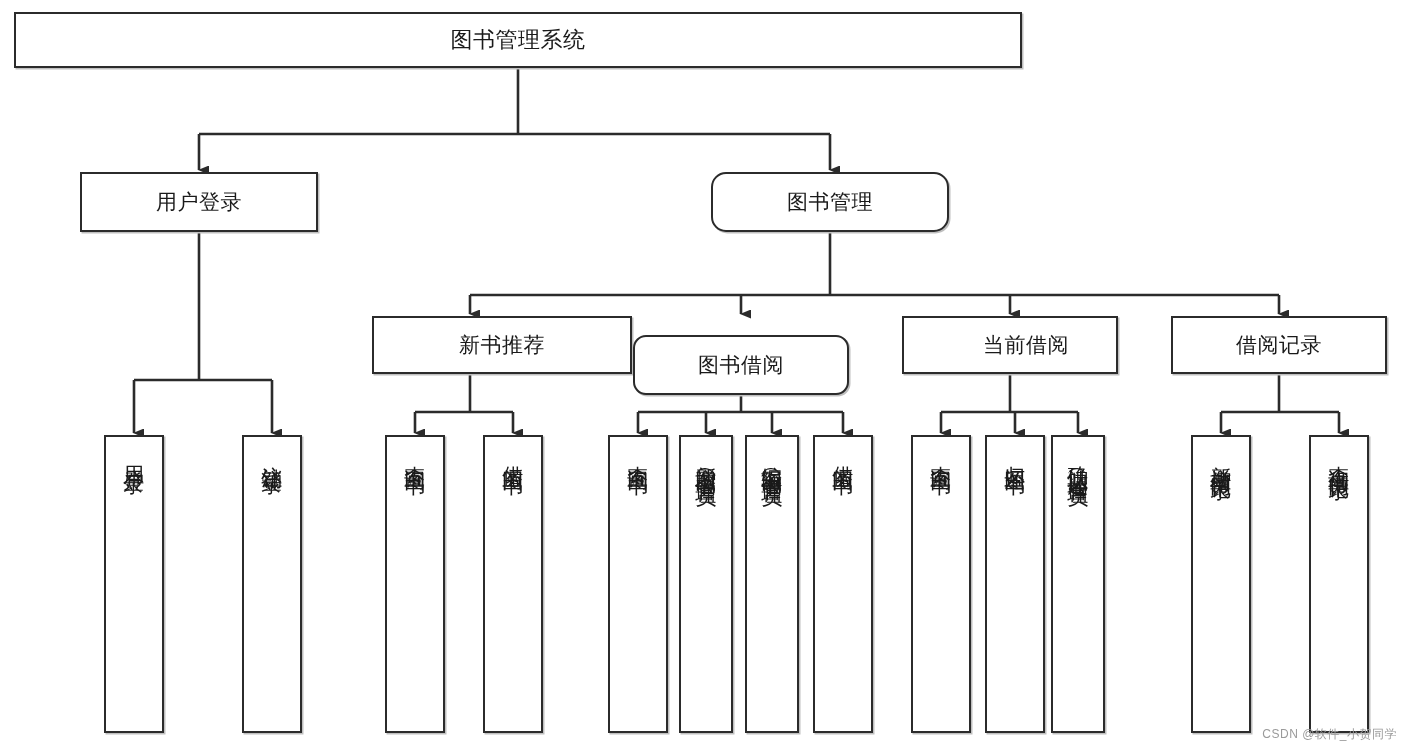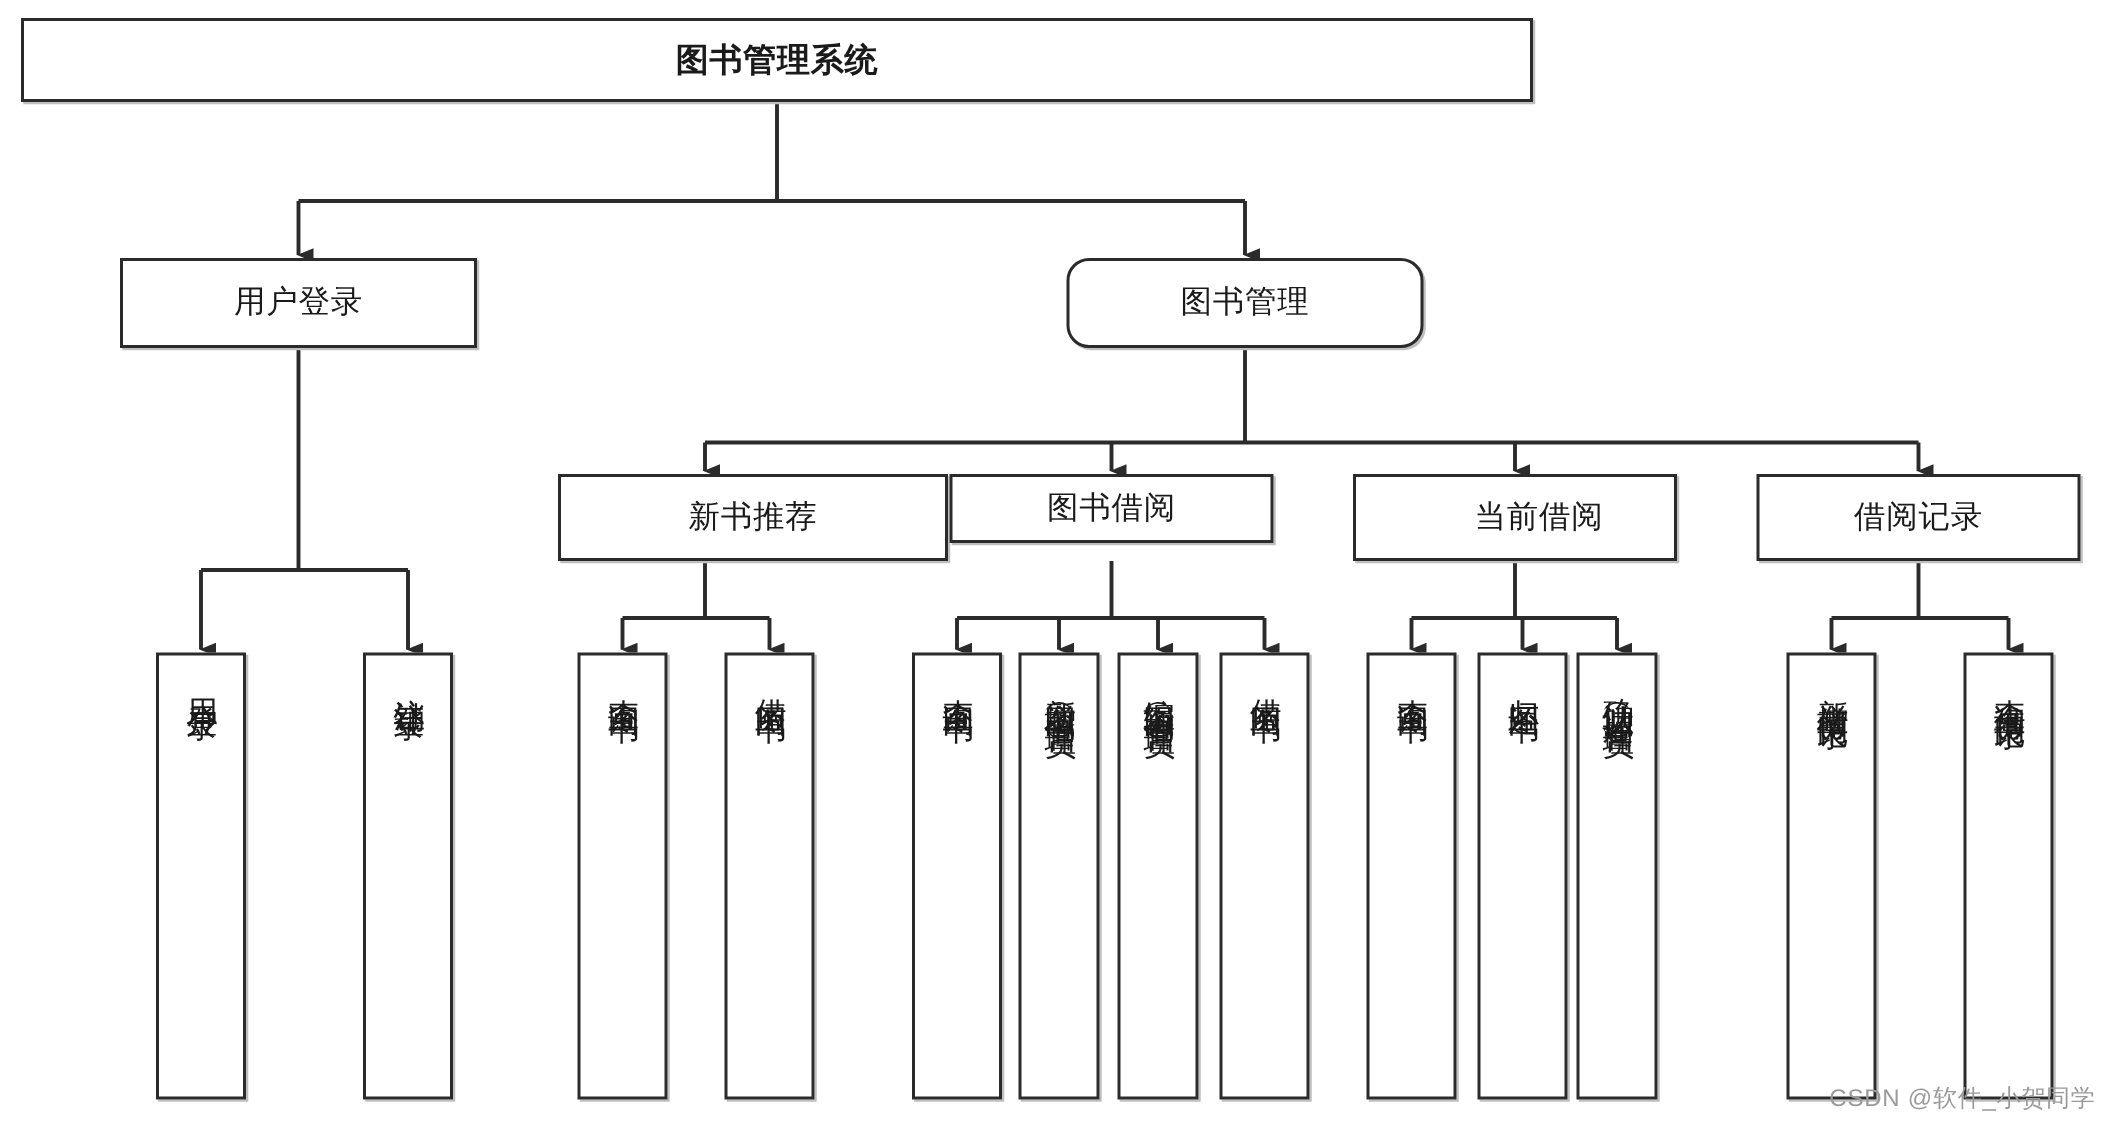--- a/index.html
+++ b/index.html
@@ -55,21 +55,21 @@
     text-orientation: upright;
     font-size: 21px;
     letter-spacing: 3px;
     max-height: 272px;
   }
   .node.root .label { font-size: 22px; }
   .watermark {
     position: absolute;
     right: 8px;
     bottom: 4px;
-    font-size: 16px;
+    font-size: 12px;
     color: #9a9a9a;
     white-space: nowrap;
     letter-spacing: 0.5px;
   }
 </style>
 </head>
 <body>
 
 <div id="canvas">
   <svg id="wires" viewBox="0 0 1405 747">
@@ -109,33 +109,33 @@
         <line x1="1015" y1="412" x2="1015" y2="433" marker-end="url(#arrowhead)"></line>
         <line x1="1078" y1="412" x2="1078" y2="433" marker-end="url(#arrowhead)"></line>
         <line x1="1279" y1="374" x2="1279" y2="412"></line>
         <line x1="1221" y1="412" x2="1339" y2="412"></line>
         <line x1="1221" y1="412" x2="1221" y2="433" marker-end="url(#arrowhead)"></line>
         <line x1="1339" y1="412" x2="1339" y2="433" marker-end="url(#arrowhead)"></line>
       </g>
   </svg>
 
   <div id="node-layer">
-      <div class="node horizontal root" style="left: 14px; top: 12px; width: 1008px; height: 56px; font-weight: bold;">
+      <div class="node horizontal root" style="left: 14px; top: 12px; width: 1008px; height: 56px;">
         <span class="label">图书管理系统</span>
       </div>
       <div class="node horizontal" style="left: 80px; top: 172px; width: 238px; height: 60px;">
         <span class="label">用户登录</span>
       </div>
       <div class="node horizontal" style="left: 711px; top: 172px; width: 238px; height: 60px; border-radius: 15px;">
         <span class="label">图书管理</span>
       </div>
       <div class="node horizontal" style="left: 372px; top: 316px; width: 260px; height: 58px;">
         <span class="label">新书推荐</span>
       </div>
-      <div class="node horizontal" style="left: 633px; top: 316px; width: 216px; height: 46px;">
+      <div class="node horizontal" style="left: 633px; top: 335px; width: 216px; height: 60px; border-radius: 13px;">
         <span class="label">图书借阅</span>
       </div>
       <div class="node horizontal" style="left: 902px; top: 316px; width: 216px; height: 58px; padding-left: 32px;">
         <span class="label">当前借阅</span>
       </div>
       <div class="node horizontal" style="left: 1171px; top: 316px; width: 216px; height: 58px;">
         <span class="label">借阅记录</span>
       </div>
       <div class="node vertical" style="left: 104px; top: 435px; width: 60px; height: 298px;">
         <span class="label">用户登录</span>

